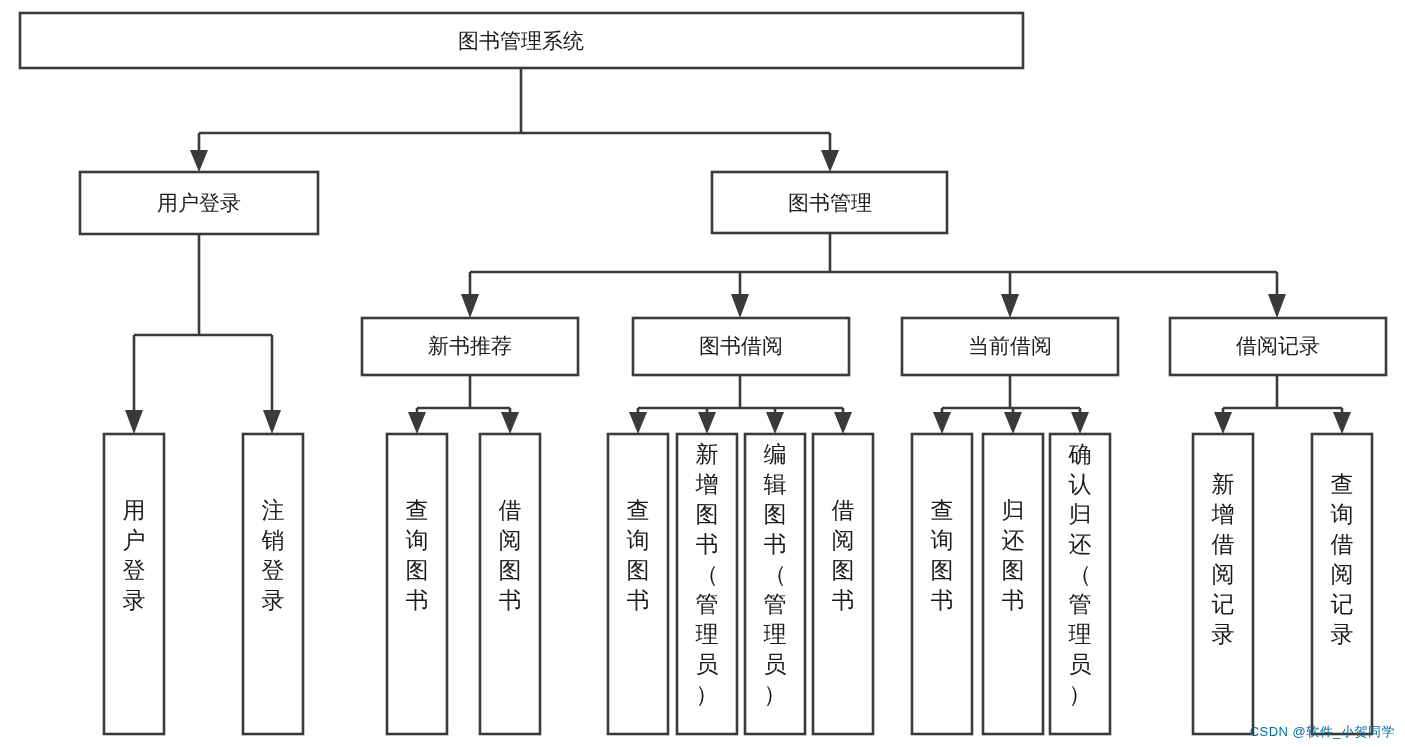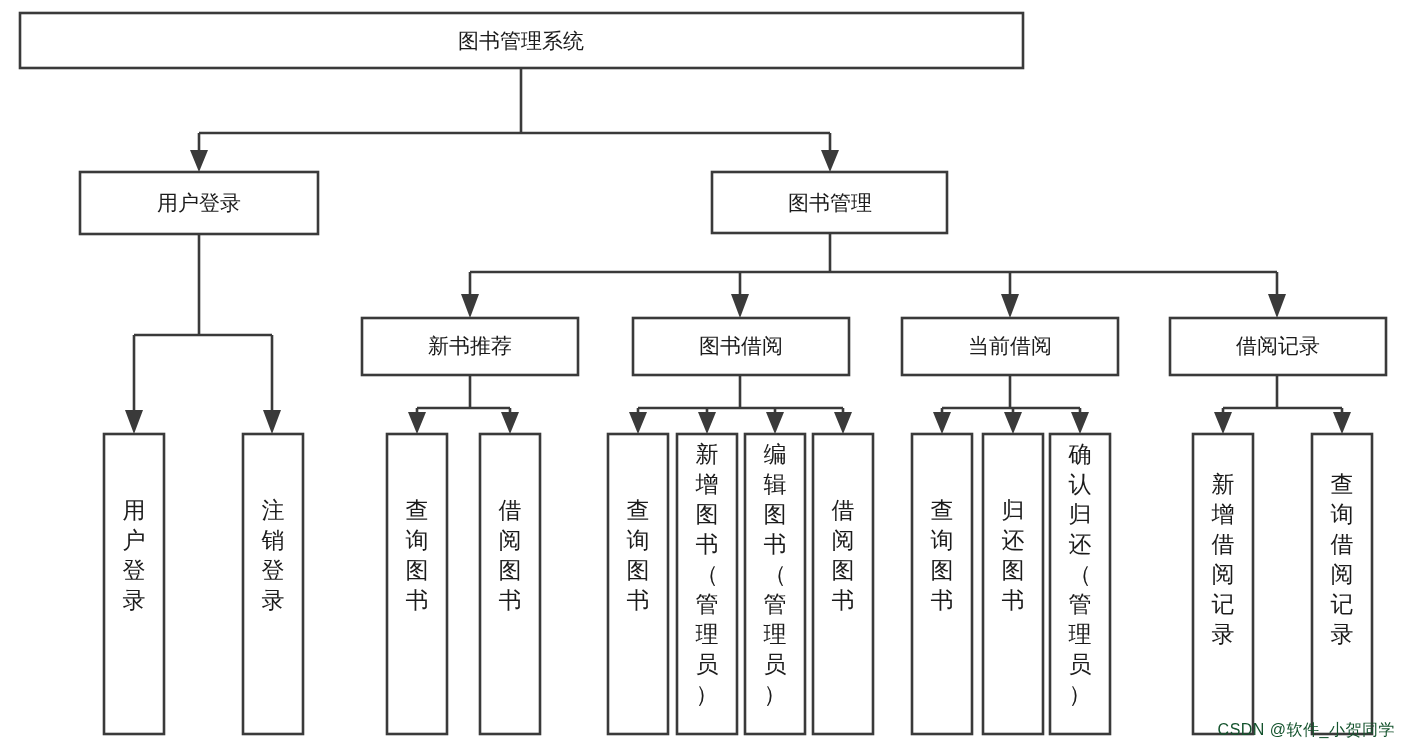--- a/index.html
+++ b/index.html
@@ -51,22 +51,22 @@
     font-family: "Liberation Sans", "DejaVu Sans", sans-serif;
     font-size: 23px;
     fill: #1b1b1b;
     text-anchor: middle;
   }
   .watermark {
     position: absolute;
     right: 10px;
     bottom: 6px;
     font-family: "Liberation Sans", "DejaVu Sans", sans-serif;
-    font-size: 16px;
-    color: #14532d;
+    font-size: 13px;
+    color: #0369a1;
     white-space: nowrap;
     letter-spacing: 0.5px;
     pointer-events: none;
   }
 </style>
 </head>
 <body>
 
 <div id="diagram-root">
 

